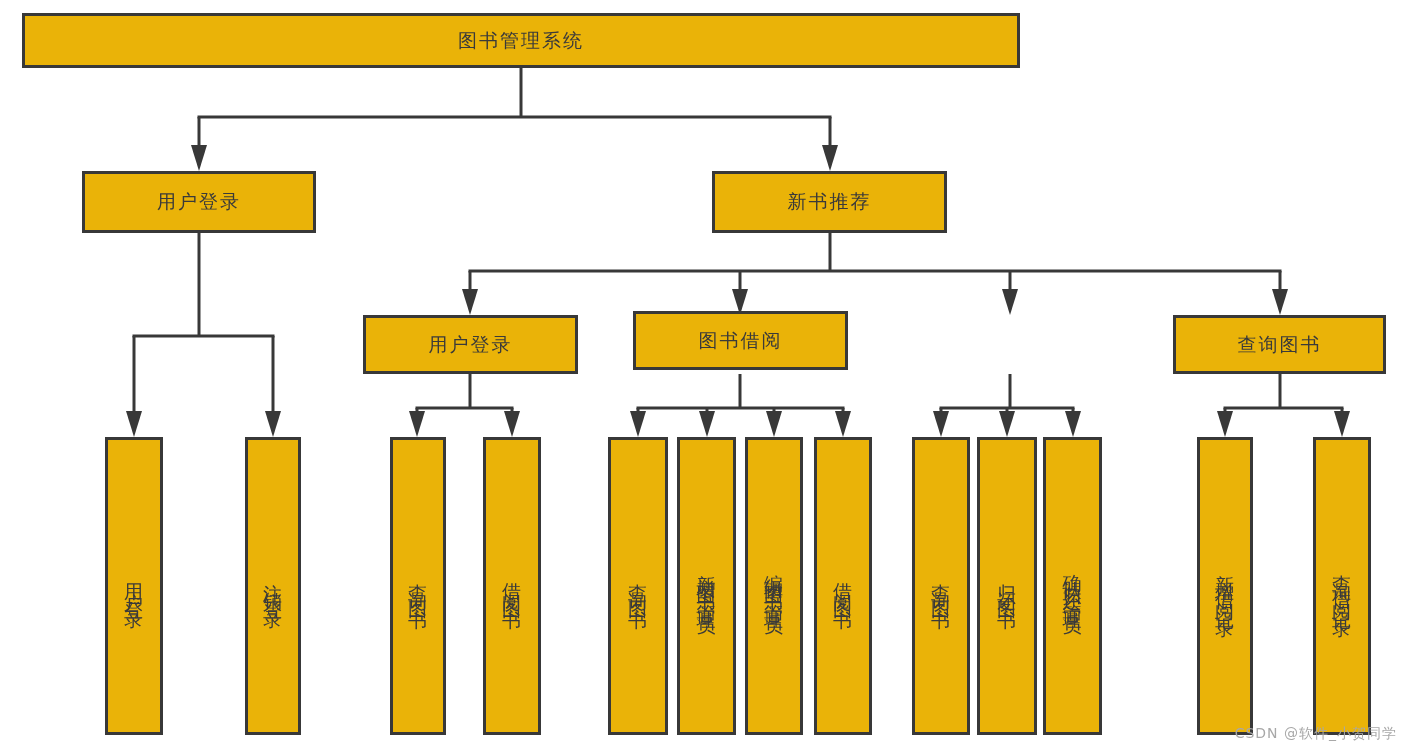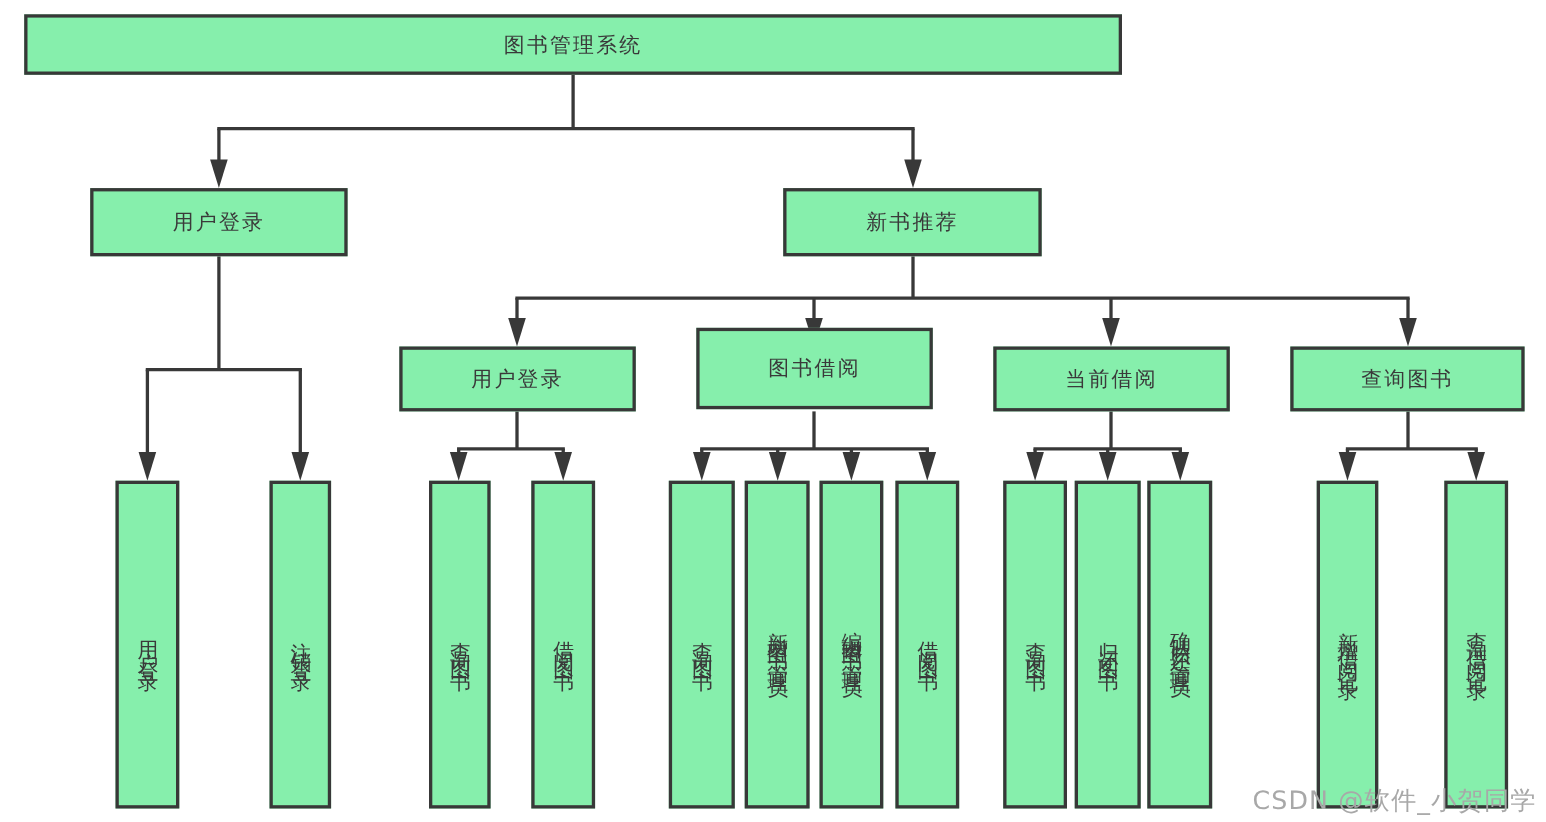--- a/index.html
+++ b/index.html
@@ -3,35 +3,35 @@
 <meta charset="utf-8">
 <style>
   html,body{margin:0;padding:0;background:#fff;}
   .canvas{
     position:relative;width:1405px;height:747px;background:#ffffff;
     font-family:"DejaVu Sans","Liberation Sans",sans-serif;
     overflow:hidden;
   }
   .connectors{position:absolute;left:0;top:0;z-index:1;}
   .box{
-    position:absolute;background:#86efac;border:3px solid #383838;
+    position:absolute;background:#eab308;border:3px solid #383838;
     box-sizing:border-box;display:flex;align-items:center;justify-content:center;
     z-index:2;color:#3a3a3a;
   }
   .box.h .lbl{
     font-size:19px;letter-spacing:2px;white-space:nowrap;color:#3a3a3a;
   }
   .box.v .lbl{
     writing-mode:vertical-rl;text-orientation:mixed;
     font-size:19px;letter-spacing:9px;line-height:1;color:#3a3a3a;
     white-space:nowrap;
   }
   .watermark{
     position:absolute;right:8px;bottom:4px;z-index:5;
-    font-size:23px;color:#a8a8a8;letter-spacing:1px;white-space:nowrap;
+    font-size:14px;color:#a8a8a8;letter-spacing:1px;white-space:nowrap;
   }
 </style>
 </head>
 <body>
 
 <div class="canvas">
 
   <svg class="connectors" width="1405" height="747" viewBox="0 0 1405 747">
     <g stroke="#383838" stroke-width="3" fill="none">
 
@@ -108,25 +108,22 @@
   <div class="box h" style="left:82px;top:171px;width:234px;height:62px">
     <span class="lbl">用户登录</span>
   </div>
   <div class="box h" style="left:712px;top:171px;width:235px;height:62px">
     <span class="lbl">新书推荐</span>
   </div>
 
   <div class="box h" style="left:363px;top:315px;width:215px;height:59px">
     <span class="lbl">用户登录</span>
   </div>
-  <div class="box h" style="left:633px;top:298px;width:215px;height:74px">
+  <div class="box h" style="left:633px;top:311px;width:215px;height:59px">
     <span class="lbl">图书借阅</span>
-  </div>
-  <div class="box h" style="left:903px;top:315px;width:215px;height:59px">
-    <span class="lbl">当前借阅</span>
   </div>
   <div class="box h" style="left:1173px;top:315px;width:213px;height:59px">
     <span class="lbl">查询图书</span>
   </div>
 
   <div class="box v" style="left:105px;top:437px;width:58px;height:298px">
     <span class="lbl">用户登录</span>
   </div>
   <div class="box v" style="left:245px;top:437px;width:56px;height:298px">
     <span class="lbl">注销登录</span>

